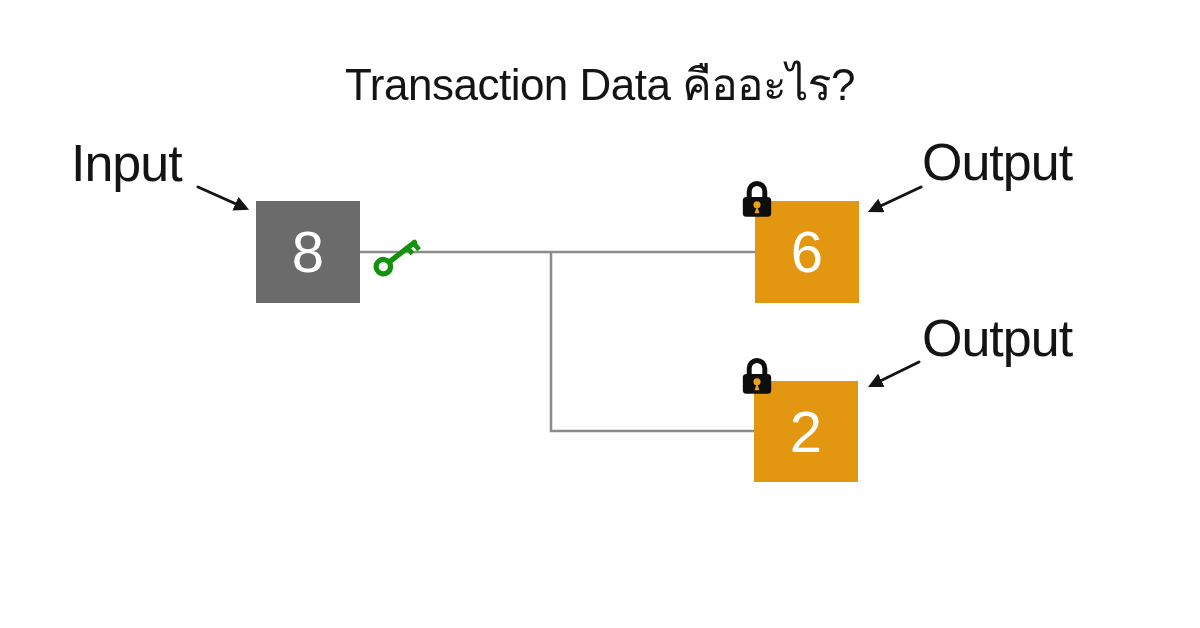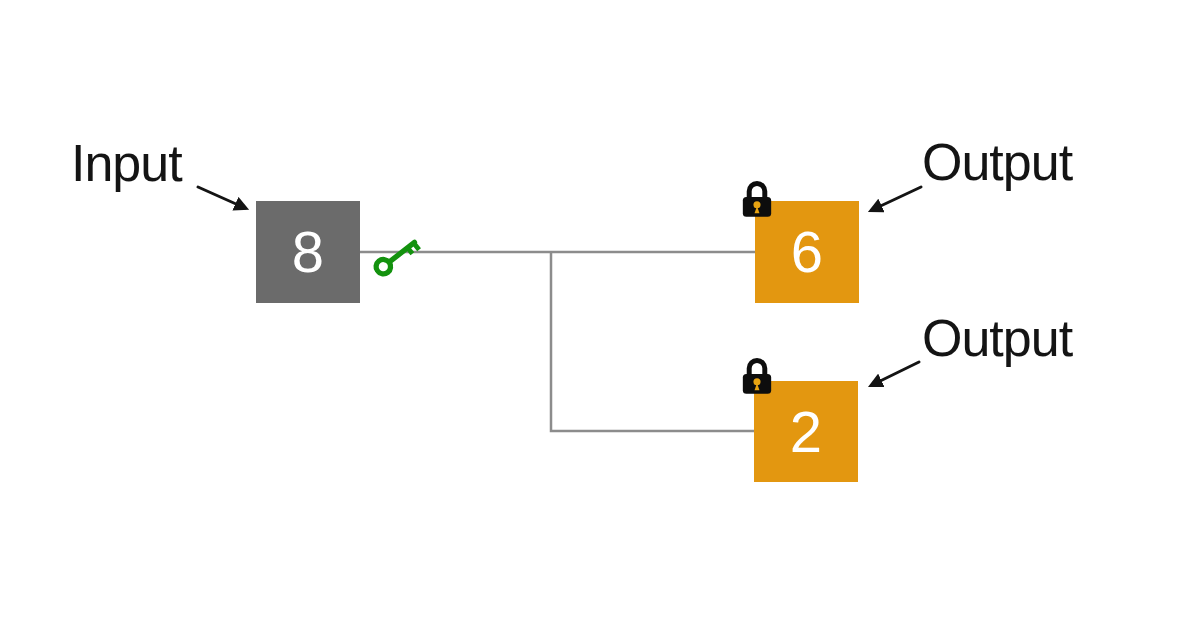--- a/index.html
+++ b/index.html
@@ -79,20 +79,21 @@
   }
   .key .ring  { stroke: var(--key-green, #13920e); stroke-width: 5.5; fill: none; }
   .key .shaft { stroke: var(--key-green, #13920e); stroke-width: 5.5; stroke-linecap: round; }
   .key .tooth { stroke: var(--key-green, #13920e); stroke-width: 5; stroke-linecap: butt; }
 </style>
 </head>
 <body>
 
 <div class="canvas">
 
+  <div class="title">Transaction Data คืออะไร?</div>
 
   <svg class="layer connectors" viewBox="0 0 1200 628" aria-hidden="true">
     <line x1="358" y1="252" x2="757" y2="252"></line>
     <polyline points="551,252 551,431 756,431"></polyline>
   </svg>
 
   <div class="side-label input-label">Input</div>
   <svg class="layer arrow arrow-input" viewBox="0 0 70 40" aria-hidden="true">
     <defs>
       <marker id="ah1" viewBox="0 0 10 10" refX="7" refY="5" markerWidth="5" markerHeight="5" orient="auto">

